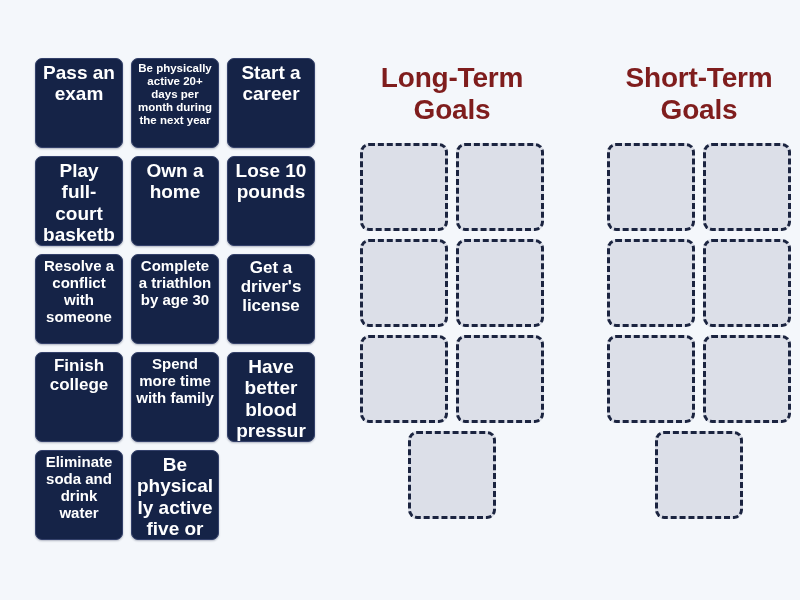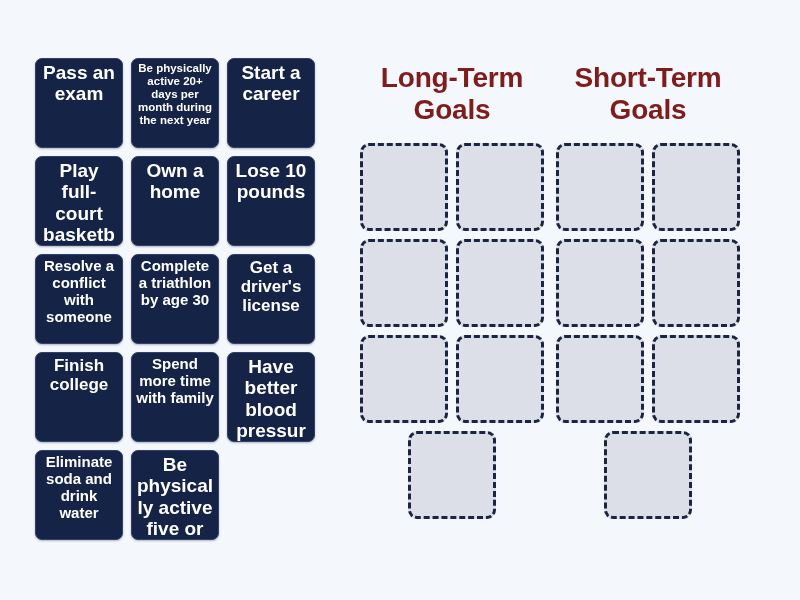--- a/index.html
+++ b/index.html
@@ -65,21 +65,21 @@
   .fs-sm  { font-size: 19px; }
   .fs-xs  { font-size: 11.5px; }
 
   
   .zone-group {
     position: absolute;
     top: 62px;
     width: 184px;
   }
   #group-long  { left: 360px; }
-  #group-short { left: 556px; }
+  #group-short { left: 607px; }
 
   .zone-title {
     text-align: center;
     font-size: 28px;
     font-weight: bold;
     color: #7f1d1d;
     line-height: 1.13;
     letter-spacing: -0.2px;
     margin: 0 0 18px 0;
     user-select: none;

